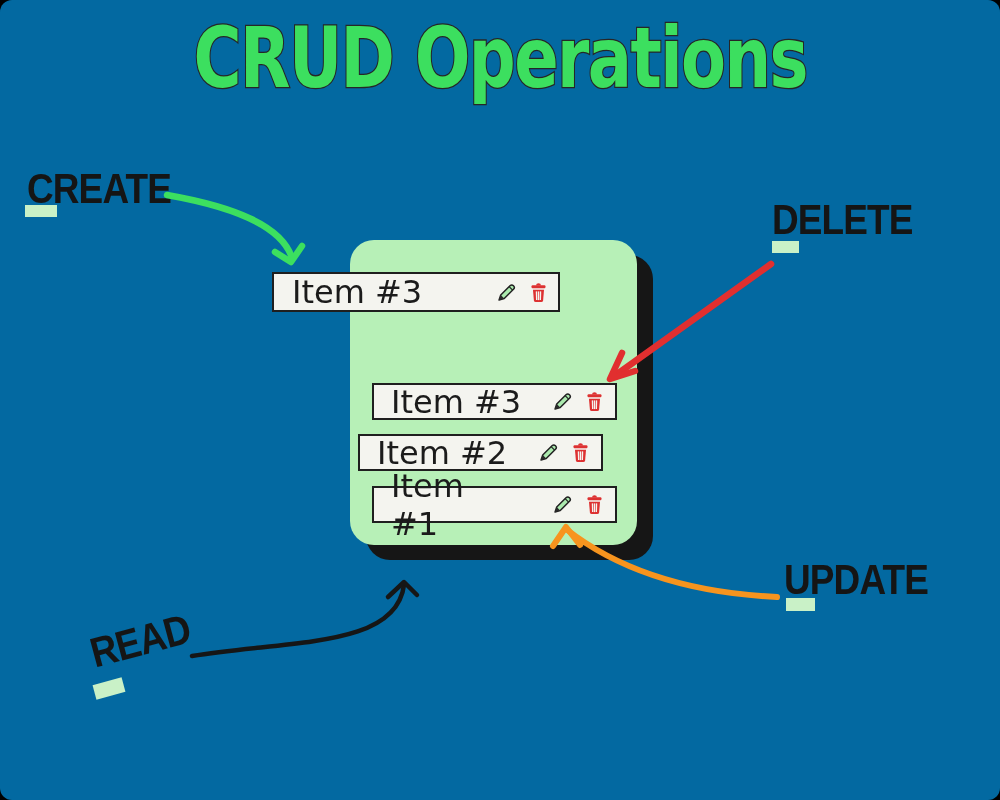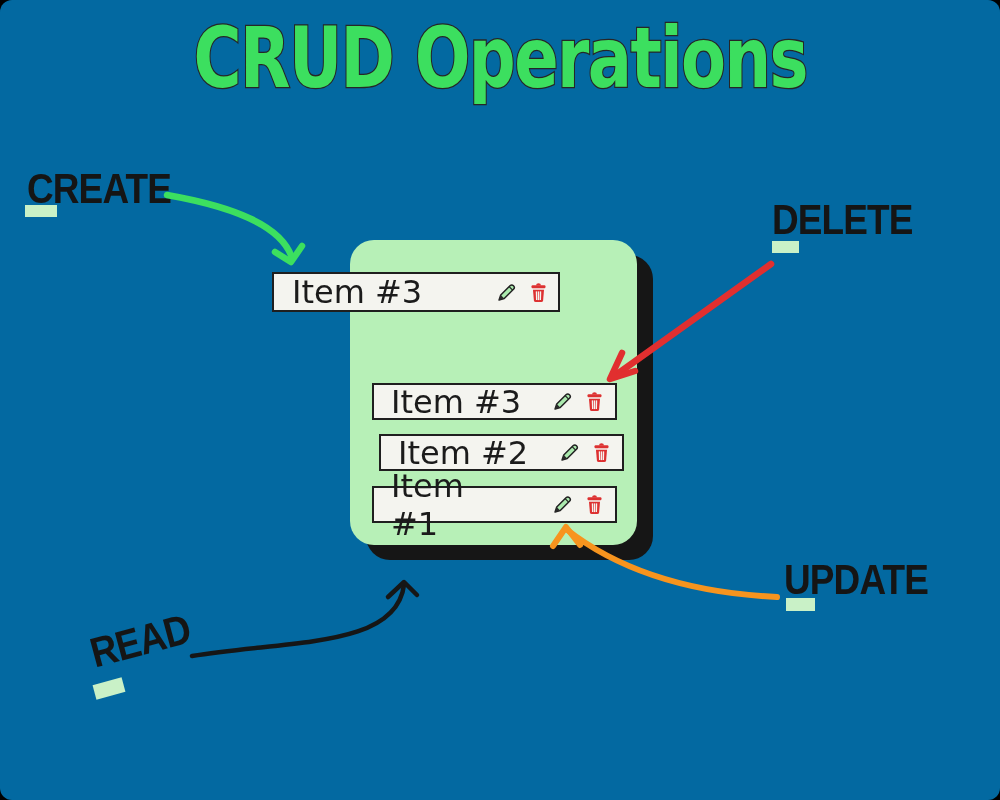--- a/index.html
+++ b/index.html
@@ -36,21 +36,21 @@
     position:absolute;left:350px;top:240px;width:287px;height:305px;
     background:#b7f0b7;border-radius:24px;box-shadow:16px 15px 0 0 #161616;
     z-index:1;
   }
   .item-row{
     position:absolute;box-sizing:border-box;height:37px;
     background:#f4f4ef;border:2px solid #1f1f1f;
     display:flex;align-items:center;padding:0 11px 0 17px;
   }
   .row-1{left:22px;top:143px;width:245px;}
-  .row-2{left:29px;top:194px;width:245px;}
+  .row-2{left:8px;top:194px;width:245px;}
   .row-3{left:22px;top:246px;width:245px;gap:38px;}
   .item-label{font-size:32px;color:#1b1b1b;letter-spacing:0px;}
   .icon-group{margin-left:auto;display:flex;align-items:center;gap:12px;}
   .icon-btn{display:flex;align-items:center;justify-content:center;cursor:pointer;}
   
   .floating-item{
     position:absolute;box-sizing:border-box;left:272px;top:272px;width:288px;height:40px;
     background:#f4f4ef;border:2.5px solid #1f1f1f;
     display:flex;align-items:center;padding:0 10px 0 18px;z-index:5;
   }

